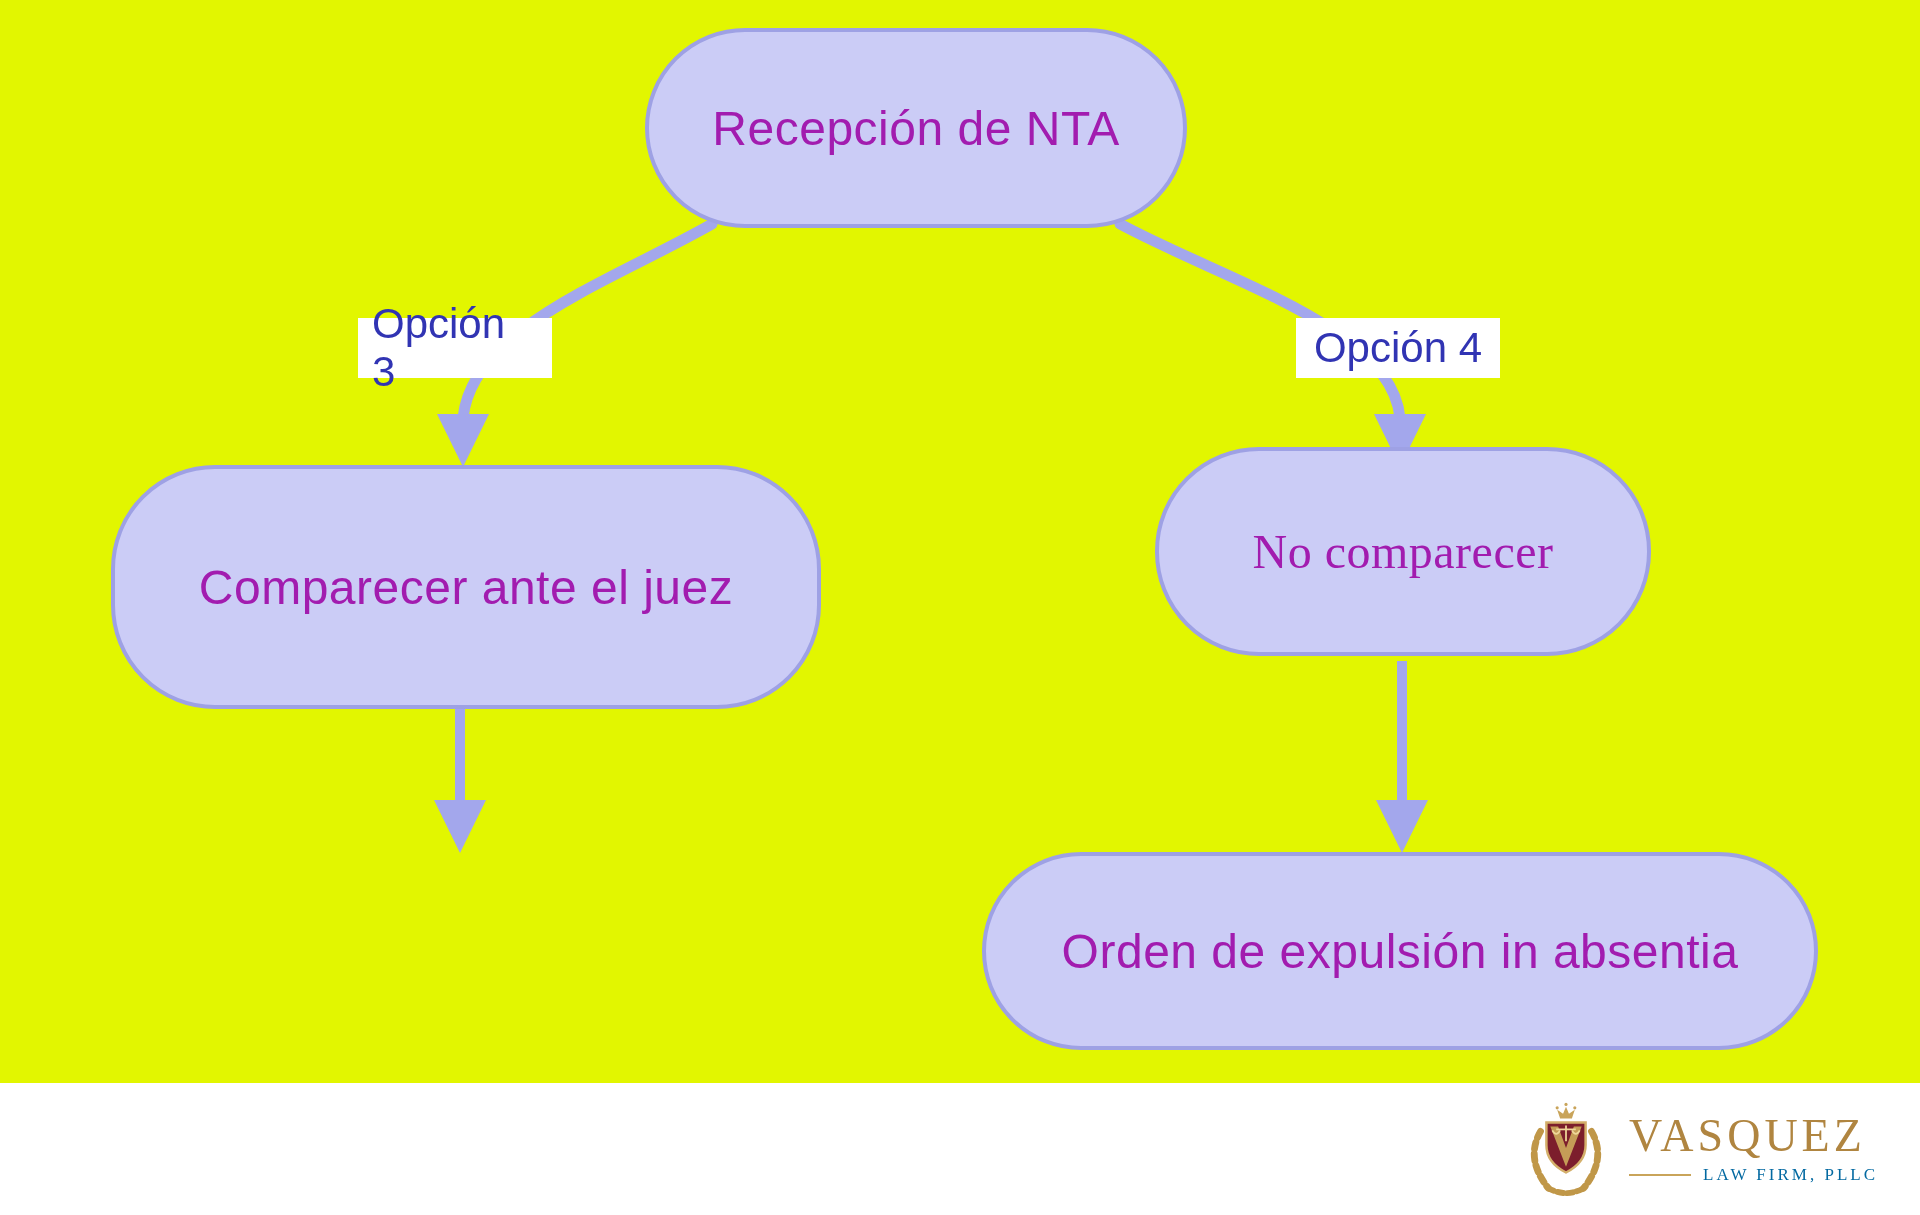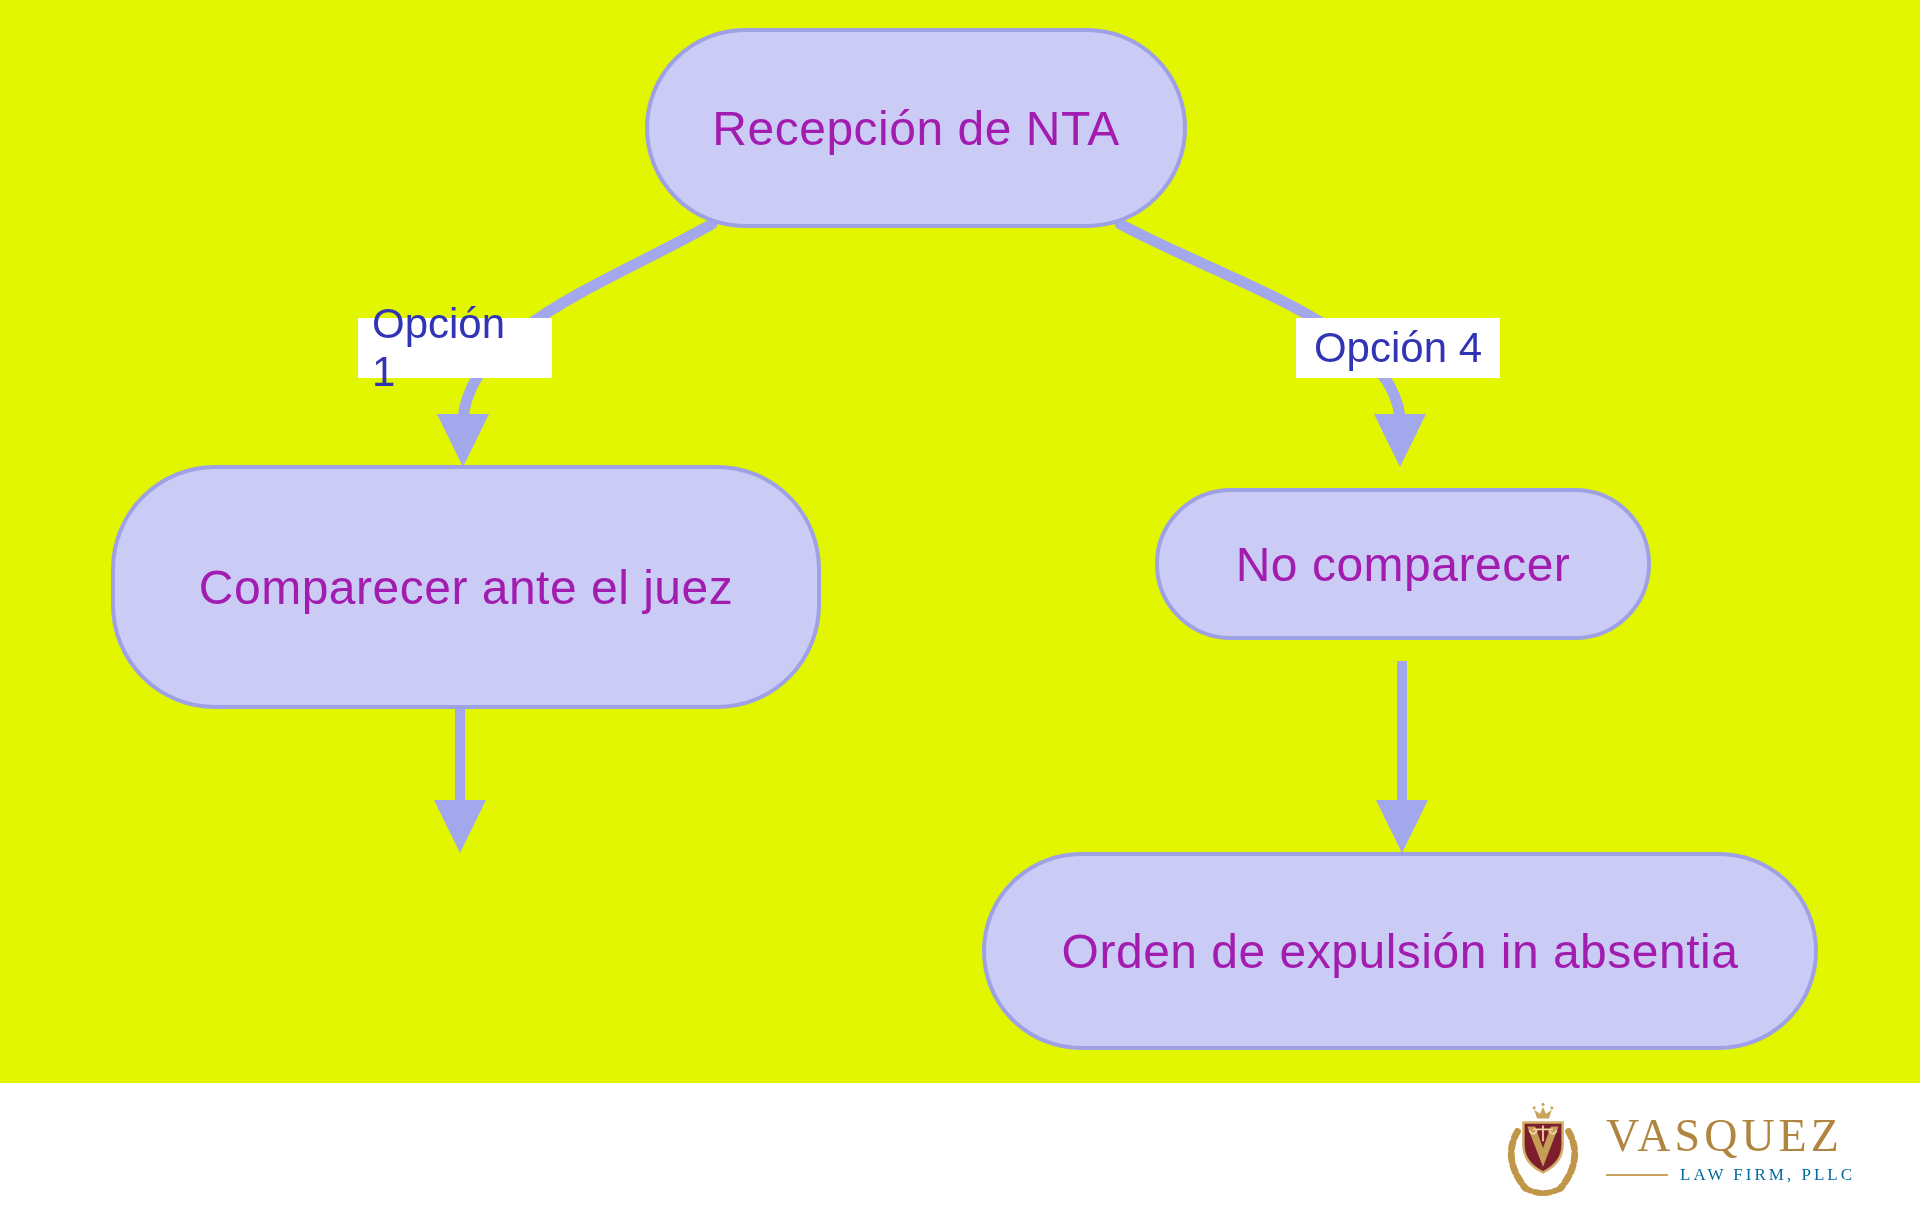--- a/index.html
+++ b/index.html
@@ -20,21 +20,21 @@
     border-radius:104px;
     display:flex;align-items:center;justify-content:center;
     box-sizing:border-box;
     color:#a21caf;
     font-size:48px;
     letter-spacing:0.5px;
     text-align:center;
   }
   #node-root      {left:645px; top:28px;  width:542px; height:200px;}
   #node-opt1-a    {left:111px; top:465px; width:710px; height:244px;}
-  #node-opt2-a    {left:1155px;top:488px; width:496px; height:152px;}
+  #node-opt2-a    {left:1155px;top:447px; width:496px; height:209px;font-family:Liberation Serif, serif;}
   #node-opt1-b    {left:112px; top:852px; width:702px; height:198px;}
   #node-opt2-b    {left:982px; top:852px; width:836px; height:198px;}
   
   .edge-label{
     position:absolute;z-index:3;
     background:#FFFFFF;
     color:#3134B3;
     font-size:42px;
     display:flex;align-items:center;justify-content:center;
     padding:6px 14px;
@@ -44,21 +44,21 @@
   #label-opt2{left:1296px;top:318px; width:204px; height:60px;}
   
   #footer{
     position:absolute;z-index:4;
     left:0;top:1083px;width:1920px;height:132px;
     background:#FFFFFF;
     display:flex;align-items:center;justify-content:flex-end;
   }
   #logo{
     display:flex;align-items:center;
-    margin-right:65px;
+    margin-right:42px;
   }
   #logo-crest{width:98px;height:98px;margin-right:14px;}
   #logo-textblock{display:flex;flex-direction:column;}
   #logo-name{
     font-family:"Liberation Serif", serif;
     font-size:46px;color:#B08540;
     letter-spacing:4px;line-height:1.0;
   }
   #logo-subrow{display:flex;align-items:center;margin-top:6px;}
   #logo-subline{width:62px;height:2px;background:#C9A45A;margin-right:12px;}
@@ -98,21 +98,21 @@
   <div class="node" id="node-opt2-a">
     <span>No comparecer</span>
   </div>
 
 
   <div class="node" id="node-opt2-b">
     <span>Orden de expulsión in absentia</span>
   </div>
 
   <div class="edge-label" id="label-opt1">
-    <span>Opción 1</span>
+    <span>Opción 3</span>
   </div>
   <div class="edge-label" id="label-opt2">
     <span>Opción 4</span>
   </div>
 
   <div id="footer">
     <div id="logo">
       <svg id="logo-crest" viewBox="0 0 100 100" xmlns="http://www.w3.org/2000/svg">
 
         <path d="M 24 32 Q 8 60 32 90" fill="none" stroke="#C09748" stroke-width="7" stroke-linecap="round" stroke-dasharray="7 5"></path>

